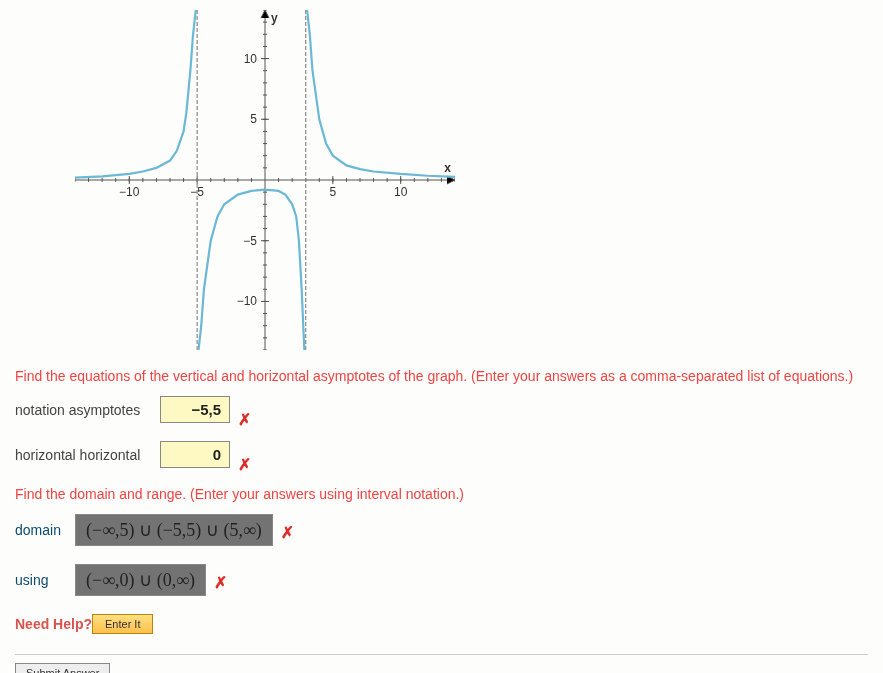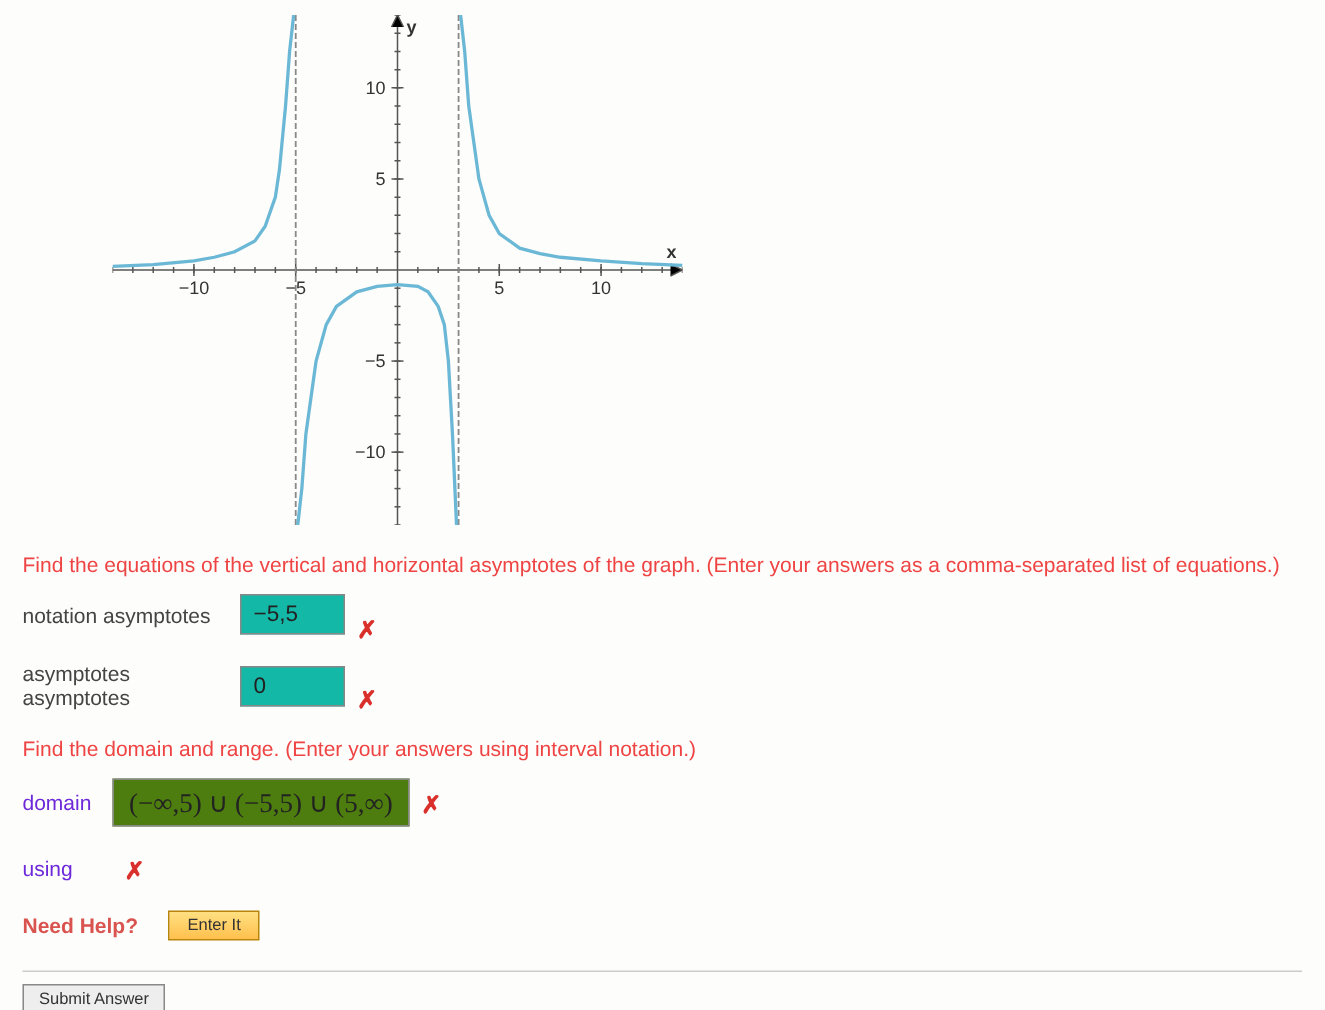--- a/index.html
+++ b/index.html
@@ -13,34 +13,35 @@
     width: 883px;
   }
   .graph-wrap {
     width: 380px;
     margin: 0 0 15px 60px;
     position: relative;
   }
   .prompt { margin: 10px 0 12px 0; color:#ef4444; }
   .row { display:flex; align-items:center; margin: 8px 0 18px 0; }
   .row .label { width: 145px; color:#444; }
-  .row2 .label { width: 60px; color:#6d28d9; }
+  .row2 .label { width: 60px; color:#0c4a6e; }
   .inputbox {
     border: 1px solid #888;
-    background: #14b8a6;
+    background: #fef9c3;
     padding: 4px 8px;
     min-width: 70px;
     font-size: 15px;
     display:inline-block;
-    text-align:left;
+    text-align:right;
     color:#222;
+    font-weight:bold;
   }
   .mathbox {
     border: 1px solid #888;
-    background: #4d7c0f;
+    background: #737373;
     padding: 4px 10px;
     font-size: 18px;
     display:inline-block;
     color:#222;
     font-family: "Times New Roman", serif;
   }
   .mark-x {
     color: #d9302c;
     font-weight: bold;
     font-size: 16px;
@@ -49,21 +50,21 @@
     top: 10px;
   }
   .mark-x.inline { top: 2px; }
   .need-help {
     color: #d9534f;
     font-weight: bold;
     font-size: 14px;
     margin: 15px 0 20px 0;
     display:flex;
     align-items:center;
-    gap: 20px;
+    gap: 0;
   }
   .read-it {
     background: linear-gradient(#ffe082,#ffc04d);
     border: 1px solid #b8860b;
     font-size: 11px;
     padding: 3px 12px;
     color: #333;
     cursor: pointer;
   }
   .submit-bar {
@@ -177,35 +178,36 @@
 
 <div class="prompt">Find the equations of the vertical and horizontal asymptotes of the graph. (Enter your answers as a comma-separated list of equations.)</div>
 
 <div class="row">
   <span class="label">notation asymptotes</span>
   <span class="inputbox">−5,5</span>
   <span class="mark-x">✗</span>
 </div>
 
 <div class="row">
-  <span class="label">asymptotes asymptotes</span>
+  <span class="label">horizontal horizontal</span>
   <span class="inputbox">0</span>
   <span class="mark-x">✗</span>
 </div>
 
 <div class="prompt">Find the domain and range. (Enter your answers using interval notation.)</div>
 
 <div class="row row2">
   <span class="label">domain</span>
   <span class="mathbox">(−∞,5) ∪ (−5,5) ∪ (5,∞)</span>
   <span class="mark-x inline">✗</span>
 </div>
 
 <div class="row row2">
   <span class="label">using</span>
+  <span class="mathbox">(−∞,0) ∪ (0,∞)</span>
   <span class="mark-x inline">✗</span>
 </div>
 
 <div class="need-help">
   <span>Need Help?</span>
   <button class="read-it">Enter It</button>
 </div>
 
 <div class="submit-bar">
   <button class="submit-btn">Submit Answer</button>

